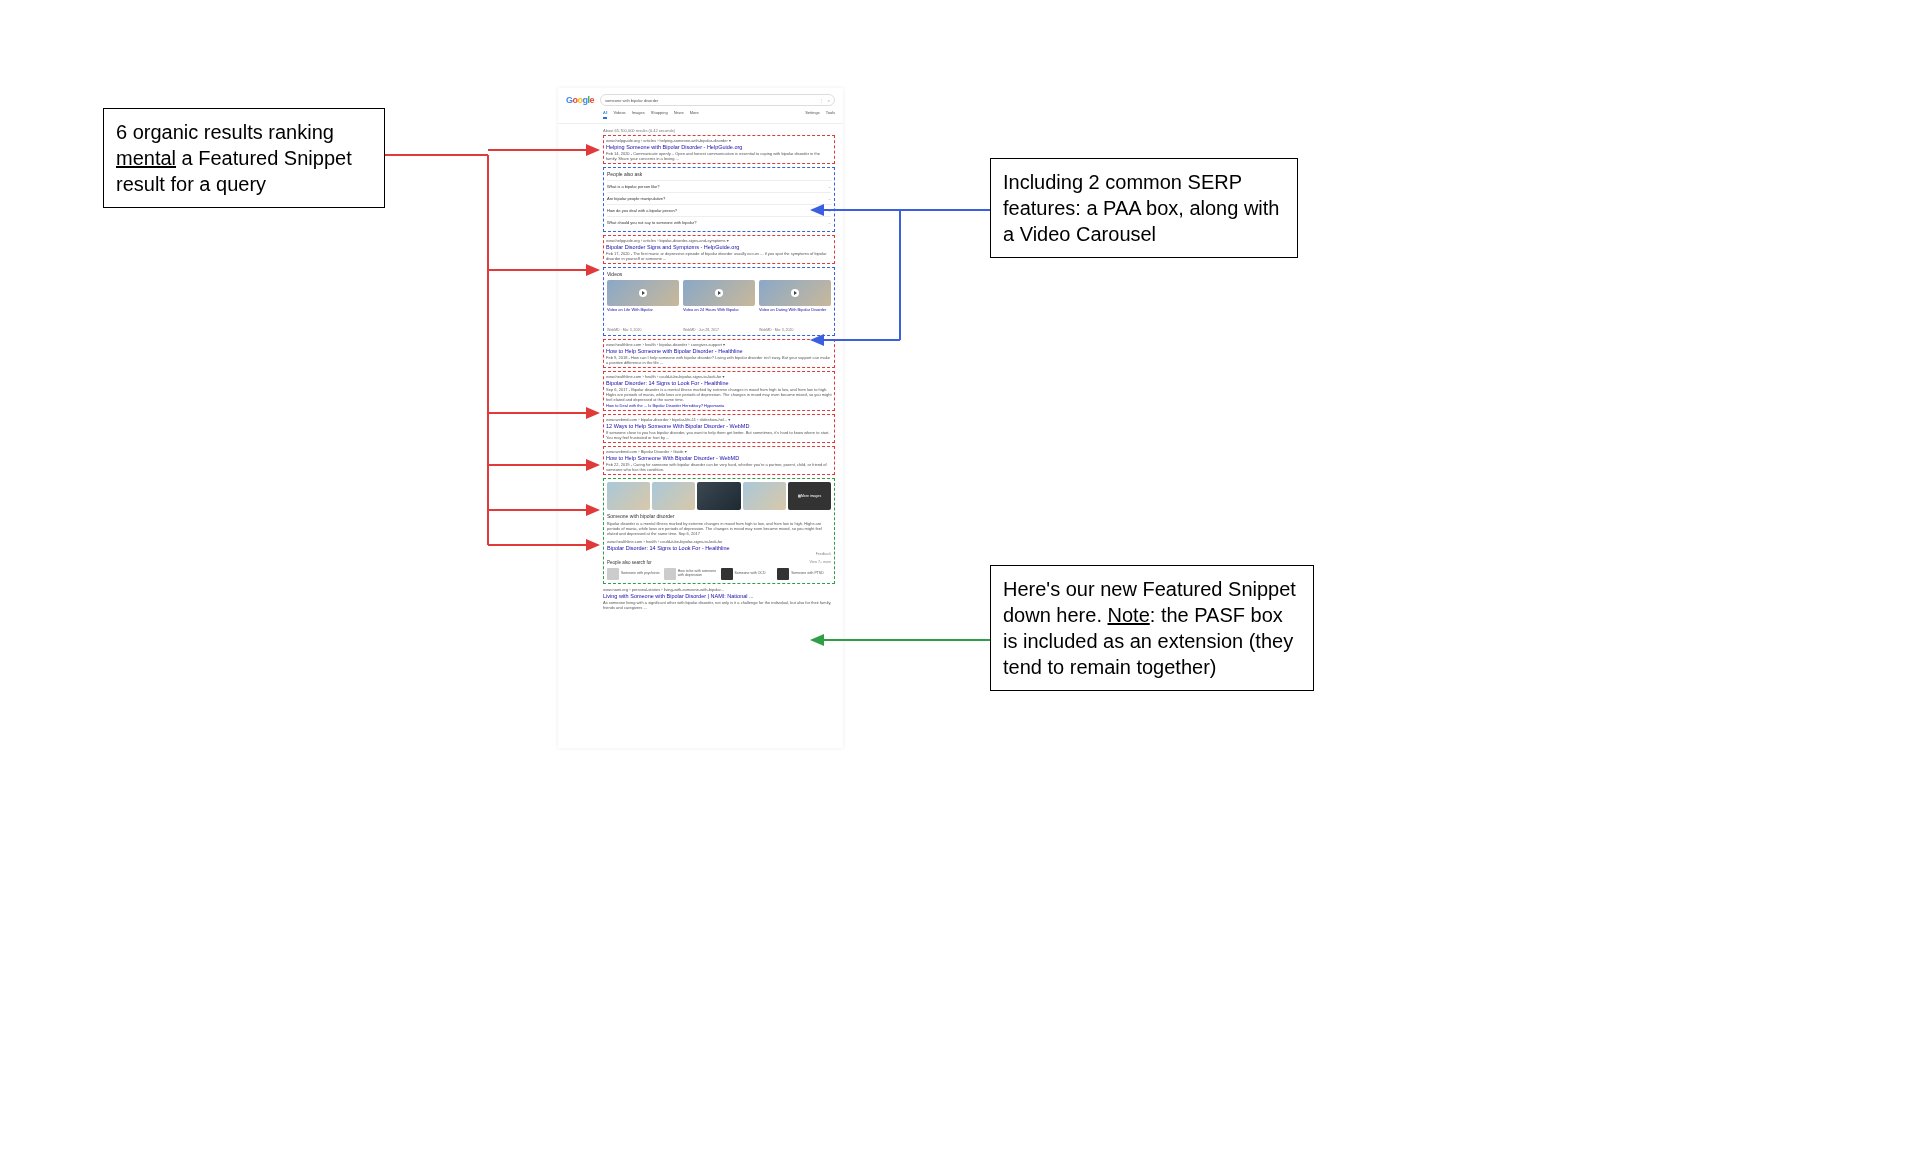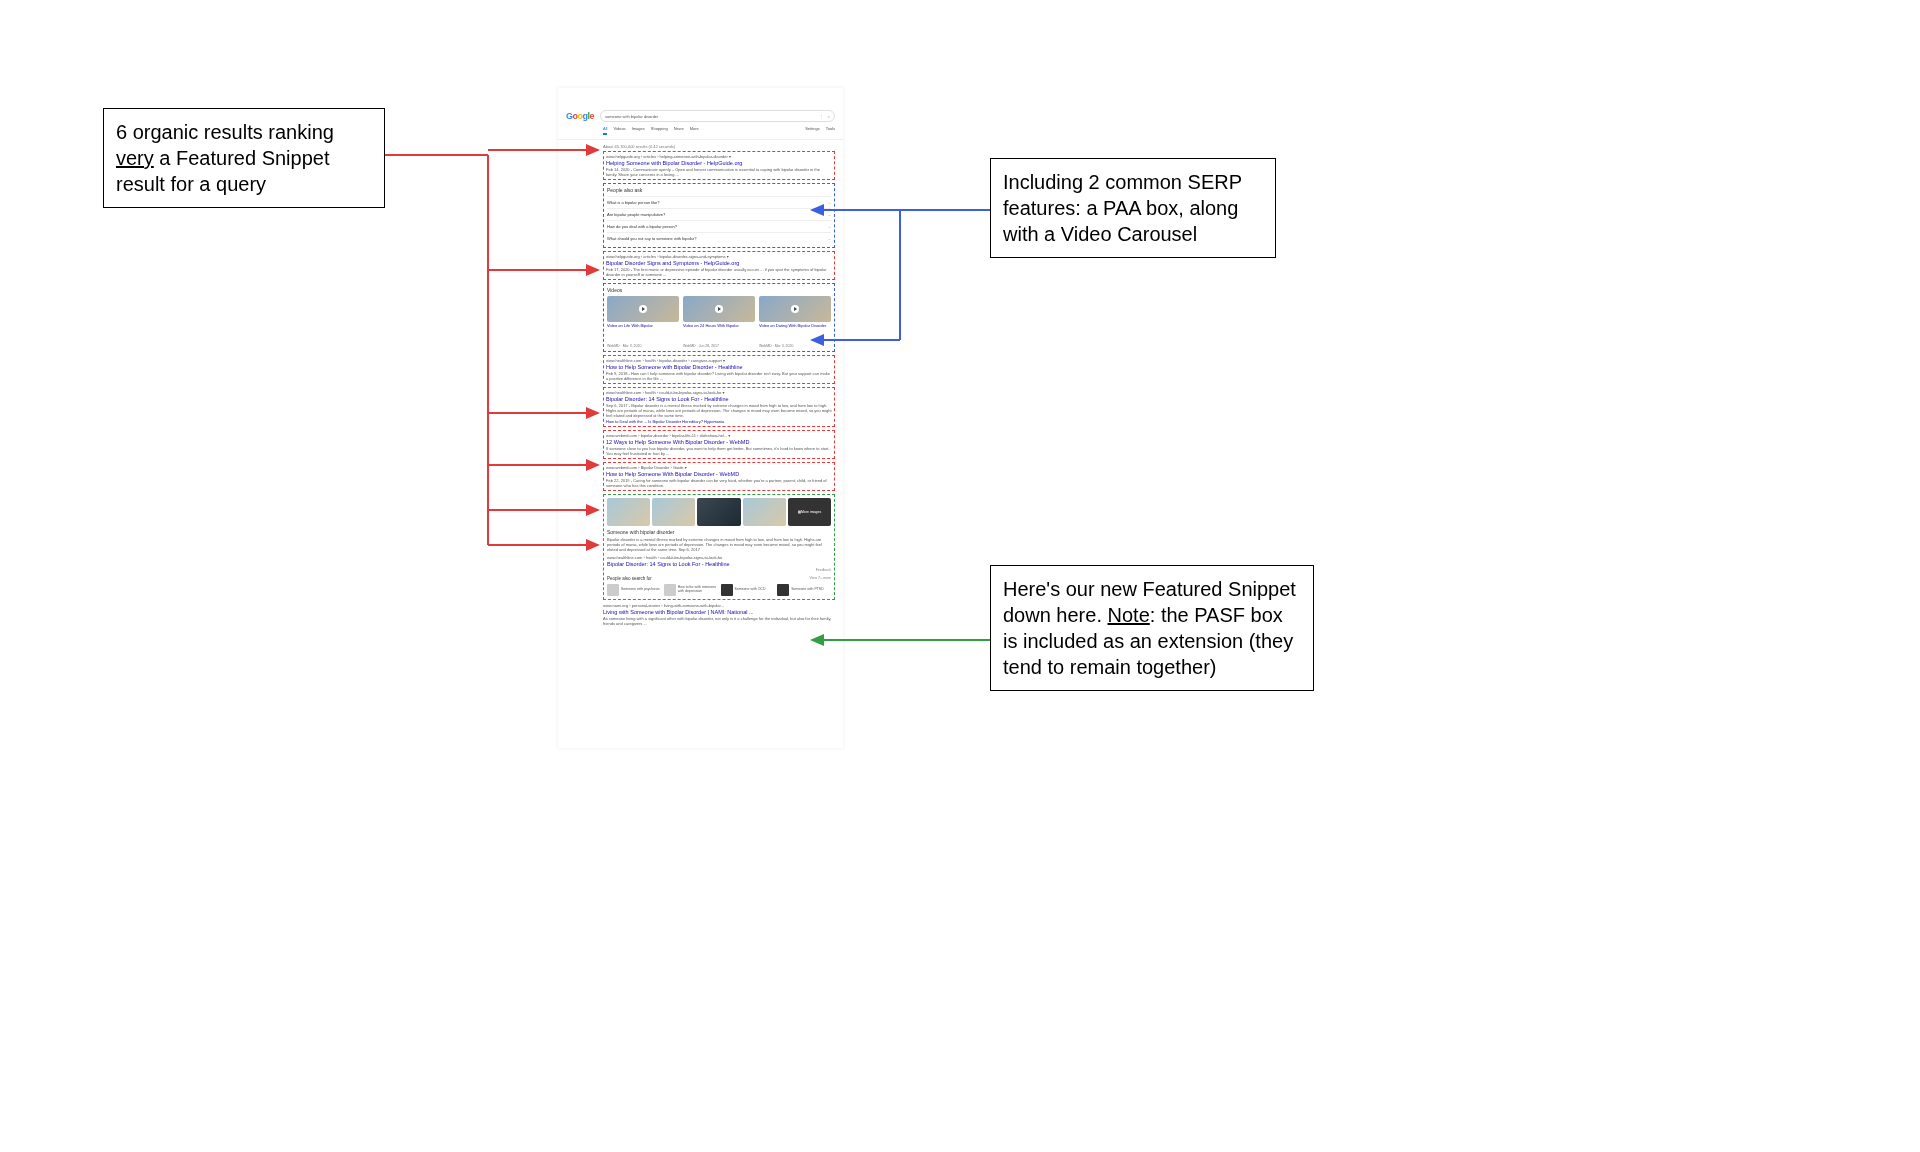--- a/index.html
+++ b/index.html
@@ -26,21 +26,20 @@
     background: #fff;
     box-shadow: 0 0 4px rgba(0,0,0,0.08);
     font-family: Arial, sans-serif;
     color: #333;
   }
   .serp-header {
     display: flex;
     align-items: center;
     padding: 6px 8px 2px 8px;
     gap: 6px;
-    margin-top: 16px;
   }
   .google-logo { font-weight: bold; letter-spacing: -0.5px; }
   .google-logo span { display:inline-block; }
   .search-box {
     flex: 1;
     border: 1px solid #ddd;
     border-radius: 10px;
     height: 12px;
     display: flex;
     align-items: center;
@@ -107,24 +106,24 @@
   .pasf-label { font-size:3.5px; color:#555; line-height:1.1; }
   .pasf-more { font-size:3.5px; color:#888; }
 
   
   .overlay { position:absolute; left:0; top:0; width:1920px; height:1152px; pointer-events:none; }
 </style>
 </head>
 <body>
 
 <div class="annotation-box" style="left:103px; top:108px; width:282px;">
-  <span>6 organic results ranking <u>very</u> a Featured Snippet result for a query</span>
+  <span>6 organic results ranking <u>mental</u> a Featured Snippet result for a query</span>
 </div>
 
-<div class="annotation-box" style="left:990px; top:158px; width:286px;">
+<div class="annotation-box" style="left:990px; top:158px; width:308px;">
   <span>Including 2 common SERP features: a PAA box, along with a Video Carousel</span>
 </div>
 
 <div class="annotation-box" style="left:990px; top:565px; width:324px;">
   <span>Here's our new Featured Snippet down here. <u>Note</u>: the PASF box is included as an extension (they tend to remain together)</span>
 </div>
 
 <div class="serp">
   <div class="serp-header">
     <div class="google-logo" id="glogo" style="font-size:9px;"><span style="color: rgb(66, 133, 244);">G</span><span style="color: rgb(234, 67, 53);">o</span><span style="color: rgb(251, 188, 5);">o</span><span style="color: rgb(66, 133, 244);">g</span><span style="color: rgb(52, 168, 83);">l</span><span style="color: rgb(234, 67, 53);">e</span></div>

